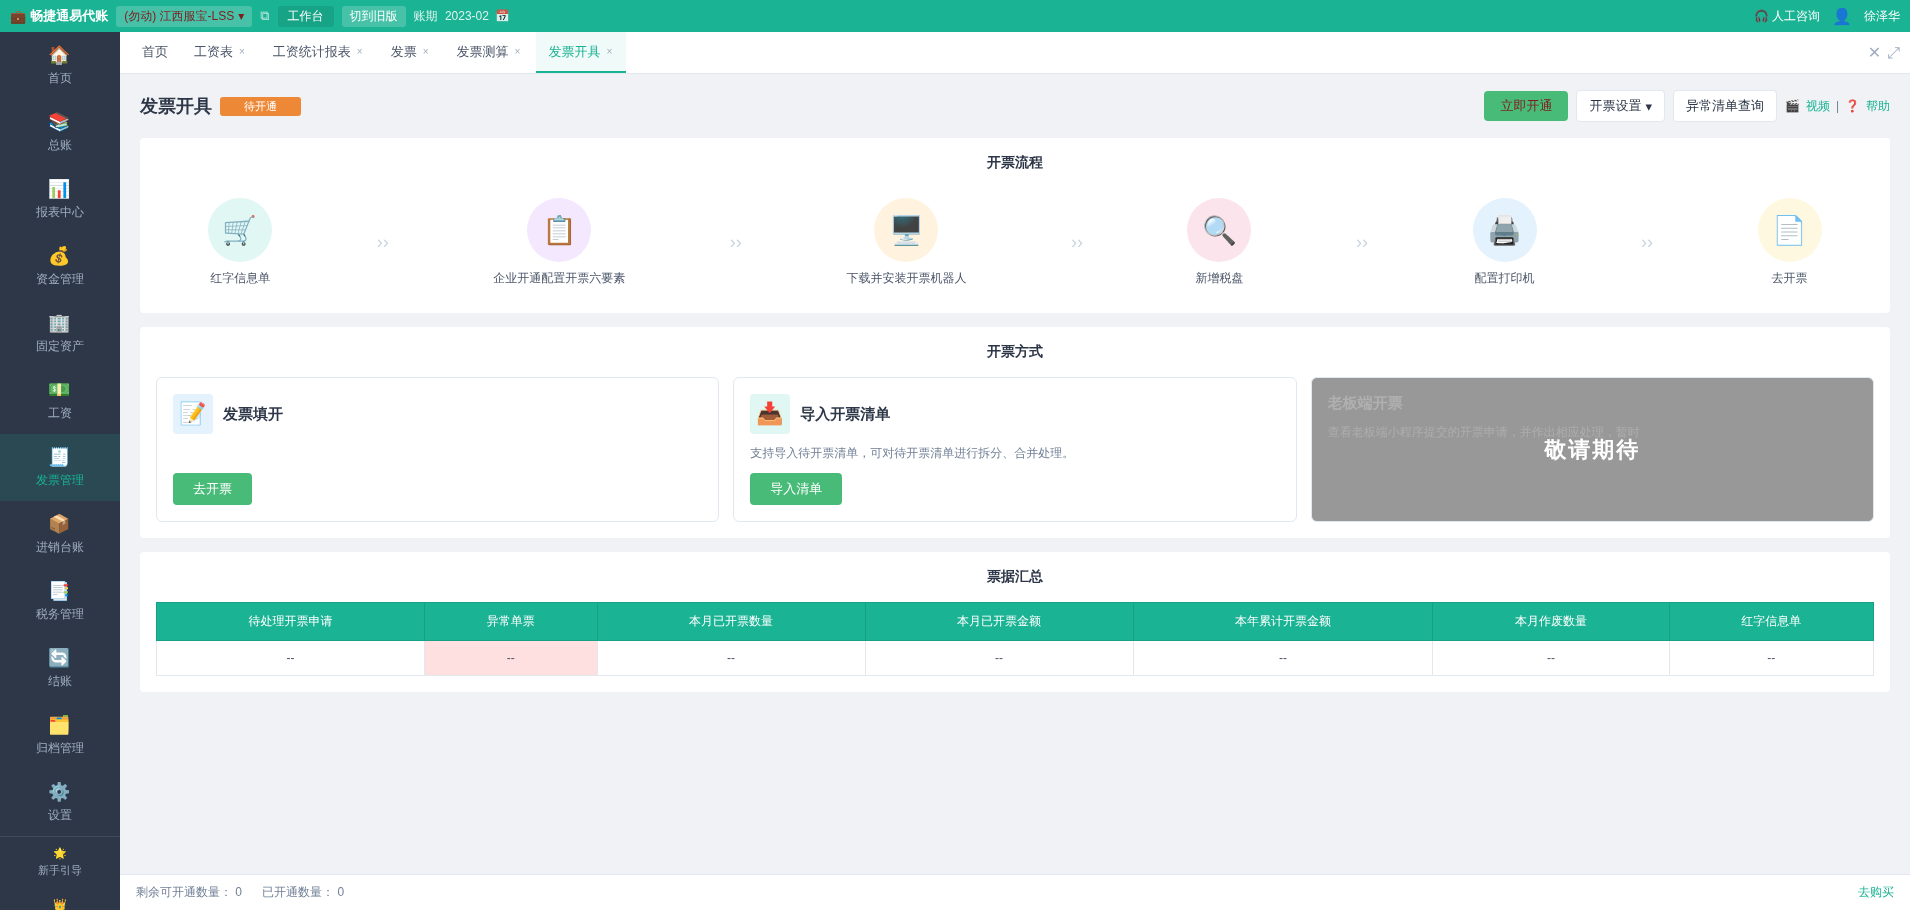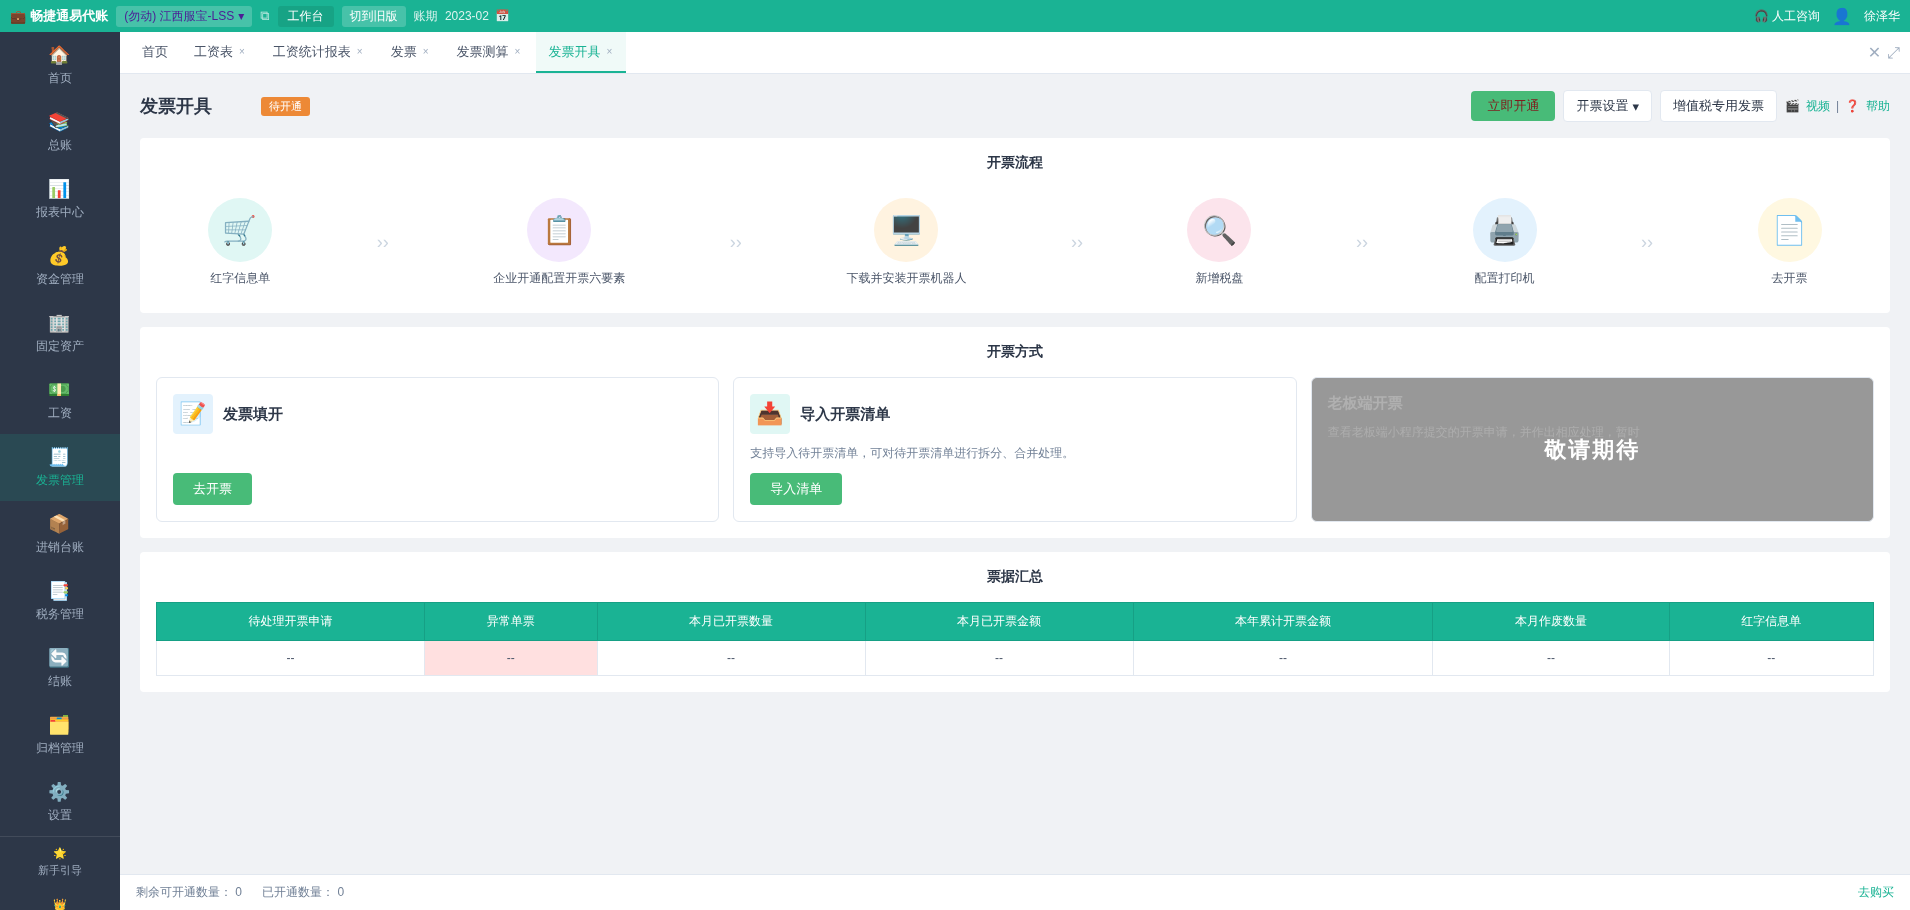--- a/index.html
+++ b/index.html
@@ -2,21 +2,21 @@
 <html><head>
   <meta charset="utf-8">
   <style>
     * { box-sizing: border-box; margin: 0; padding: 0; }
     body { font-family: 'Microsoft YaHei', Arial, sans-serif; font-size: 13px; background: #f0f2f5; display: flex; flex-direction: column; height: 910px; overflow: hidden; }
 
     
     .top-bar { height: 32px; background: #1ab394; display: flex; align-items: center; justify-content: space-between; padding: 0 10px; color: white; flex-shrink: 0; }
     .top-bar-left { display: flex; align-items: center; gap: 8px; }
     .app-logo { font-size: 13px; font-weight: bold; color: white; display: flex; align-items: center; gap: 4px; }
-    .company-selector { background: rgba(255,255,255,0.2); border: none; color: #4c1d95; padding: 2px 8px; border-radius: 3px; font-size: 12px; cursor: pointer; display: flex; align-items: center; gap: 4px; }
+    .company-selector { background: rgba(255,255,255,0.2); border: none; color: #7f1d1d; padding: 2px 8px; border-radius: 3px; font-size: 12px; cursor: pointer; display: flex; align-items: center; gap: 4px; }
     .top-bar-right { display: flex; align-items: center; gap: 12px; font-size: 12px; }
     .workspace-btn { background: #17a385; border: none; color: white; padding: 2px 10px; border-radius: 3px; font-size: 12px; cursor: pointer; }
     .old-version-btn { background: rgba(255,255,255,0.2); border: none; color: white; padding: 2px 8px; border-radius: 3px; font-size: 12px; cursor: pointer; }
 
     
     .main-layout { display: flex; flex: 1; overflow: hidden; }
 
     
     .sidebar { width: 120px; background: #2d3748; display: flex; flex-direction: column; flex-shrink: 0; overflow-y: auto; }
     .sidebar-item { display: flex; flex-direction: column; align-items: center; padding: 12px 4px; cursor: pointer; color: #a0aec0; font-size: 12px; gap: 4px; transition: background 0.2s; }
@@ -37,21 +37,21 @@
     .tab-bar-right { display: flex; align-items: center; gap: 6px; }
     .tab-action-btn { background: none; border: none; cursor: pointer; color: #a0aec0; font-size: 16px; }
 
     
     .page-content { flex: 1; overflow-y: auto; padding: 16px 20px; }
 
     
     .page-header { display: flex; align-items: center; justify-content: space-between; margin-bottom: 16px; }
     .page-title-area { display: flex; align-items: center; gap: 8px; }
     .page-title { font-size: 18px; font-weight: bold; color: #2d3748; }
-    .status-badge { background: #ed8936; color: white; font-size: 11px; padding: 2px 8px; border-radius: 3px; margin-left: 41px; }
+    .status-badge { background: #ed8936; color: white; font-size: 11px; padding: 2px 24px; border-radius: 3px; }
     .header-actions { display: flex; align-items: center; gap: 8px; }
     .btn-primary { background: #48bb78; color: #7f1d1d; border: none; padding: 6px 16px; border-radius: 4px; font-size: 13px; cursor: pointer; }
     .btn-outline { background: white; color: #2d3748; border: 1px solid #e2e8f0; padding: 6px 12px; border-radius: 4px; font-size: 13px; cursor: pointer; display: flex; align-items: center; gap: 4px; }
     .header-help { display: flex; align-items: center; gap: 6px; font-size: 12px; color: #718096; }
 
     
     .section { background: white; border-radius: 4px; padding: 16px; margin-bottom: 14px; }
     .section-title { font-size: 14px; font-weight: bold; color: #2d3748; margin-bottom: 16px; text-align: center; }
 
     
@@ -227,21 +227,21 @@
         <div class="page-title-area">
           <span class="page-title">发票开具</span>
           <span class="status-badge">待开通</span>
         </div>
         <div class="header-actions">
           <button class="btn-primary">立即开通</button>
           <button class="btn-outline">
             <span>开票设置</span>
             <span>▾</span>
           </button>
-          <button class="btn-outline">增值税专用发票</button>
+          <button class="btn-outline">异常清单查询</button>
           <div class="header-help">
             <span>🎬</span>
             <span style="cursor:pointer;color:#1ab394;text-align:center;">视频</span>
             <span>|</span>
             <span>❓</span>
             <span style="cursor:pointer;color:#1ab394;">帮助</span>
           </div>
         </div>
       </div>
 

